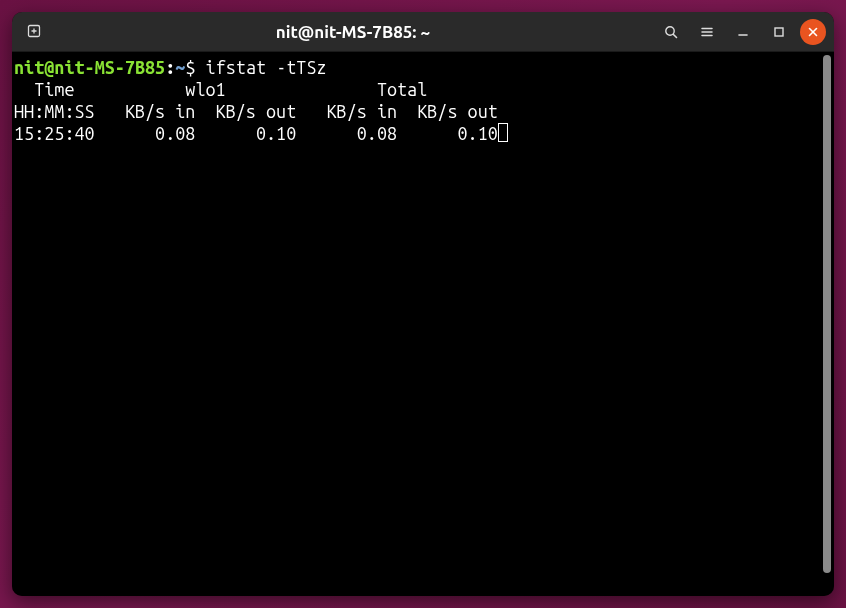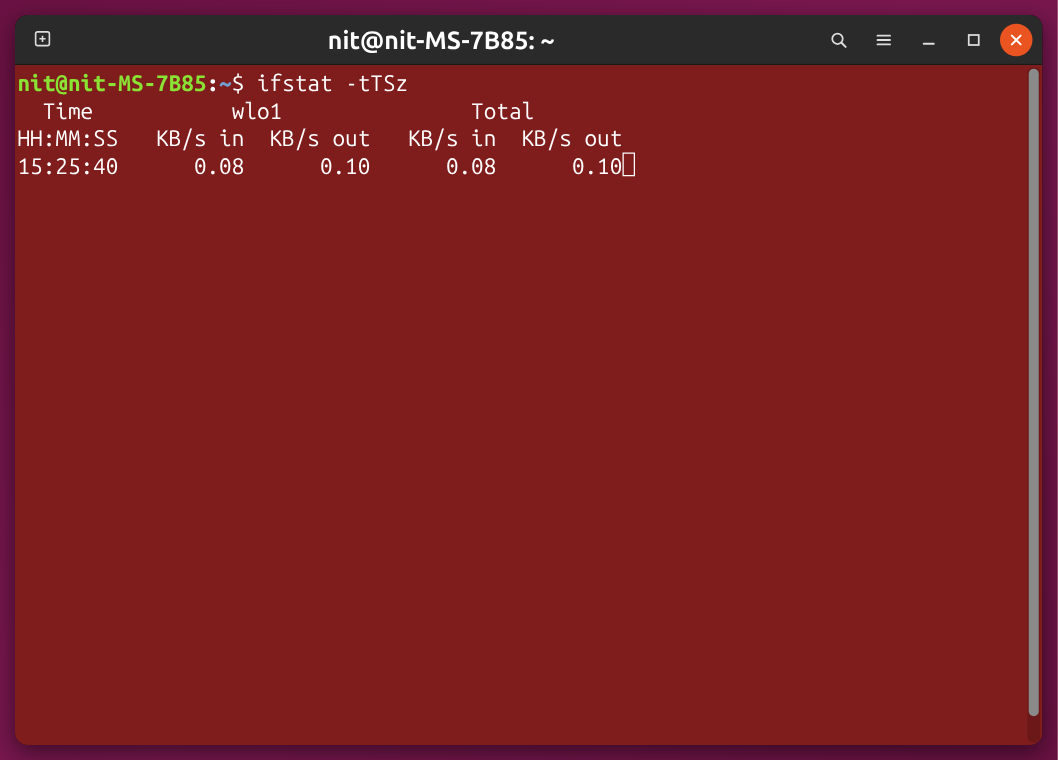--- a/index.html
+++ b/index.html
@@ -59,21 +59,21 @@
     .tb-btn svg {
       width: 16px;
       height: 16px;
     }
 
     .titlebar-title {
       flex: 1;
       text-align: center;
       color: #ffffff;
       font-weight: 600;
-      font-size: 20px;
+      font-size: 17px;
     }
 
     .titlebar-right {
       display: flex;
       align-items: center;
       gap: 6px;
     }
 
     .tb-close {
       width: 26px;
@@ -86,23 +86,24 @@
       cursor: pointer;
     }
 
     .tb-close svg {
       width: 12px;
       height: 12px;
     }
 
     .terminal-wrap {
       flex: 1;
-      background: #7f1d1d;
+      background: #000000;
       position: relative;
       display: flex;
+      text-decoration: underline;
     }
 
     .terminal {
       flex: 1;
       padding: 4px 4px 4px 2px;
       font-family: "Ubuntu Mono", "DejaVu Sans Mono", monospace;
       font-size: 18px;
       line-height: 22px;
       color: #ffffff;
       white-space: pre;

